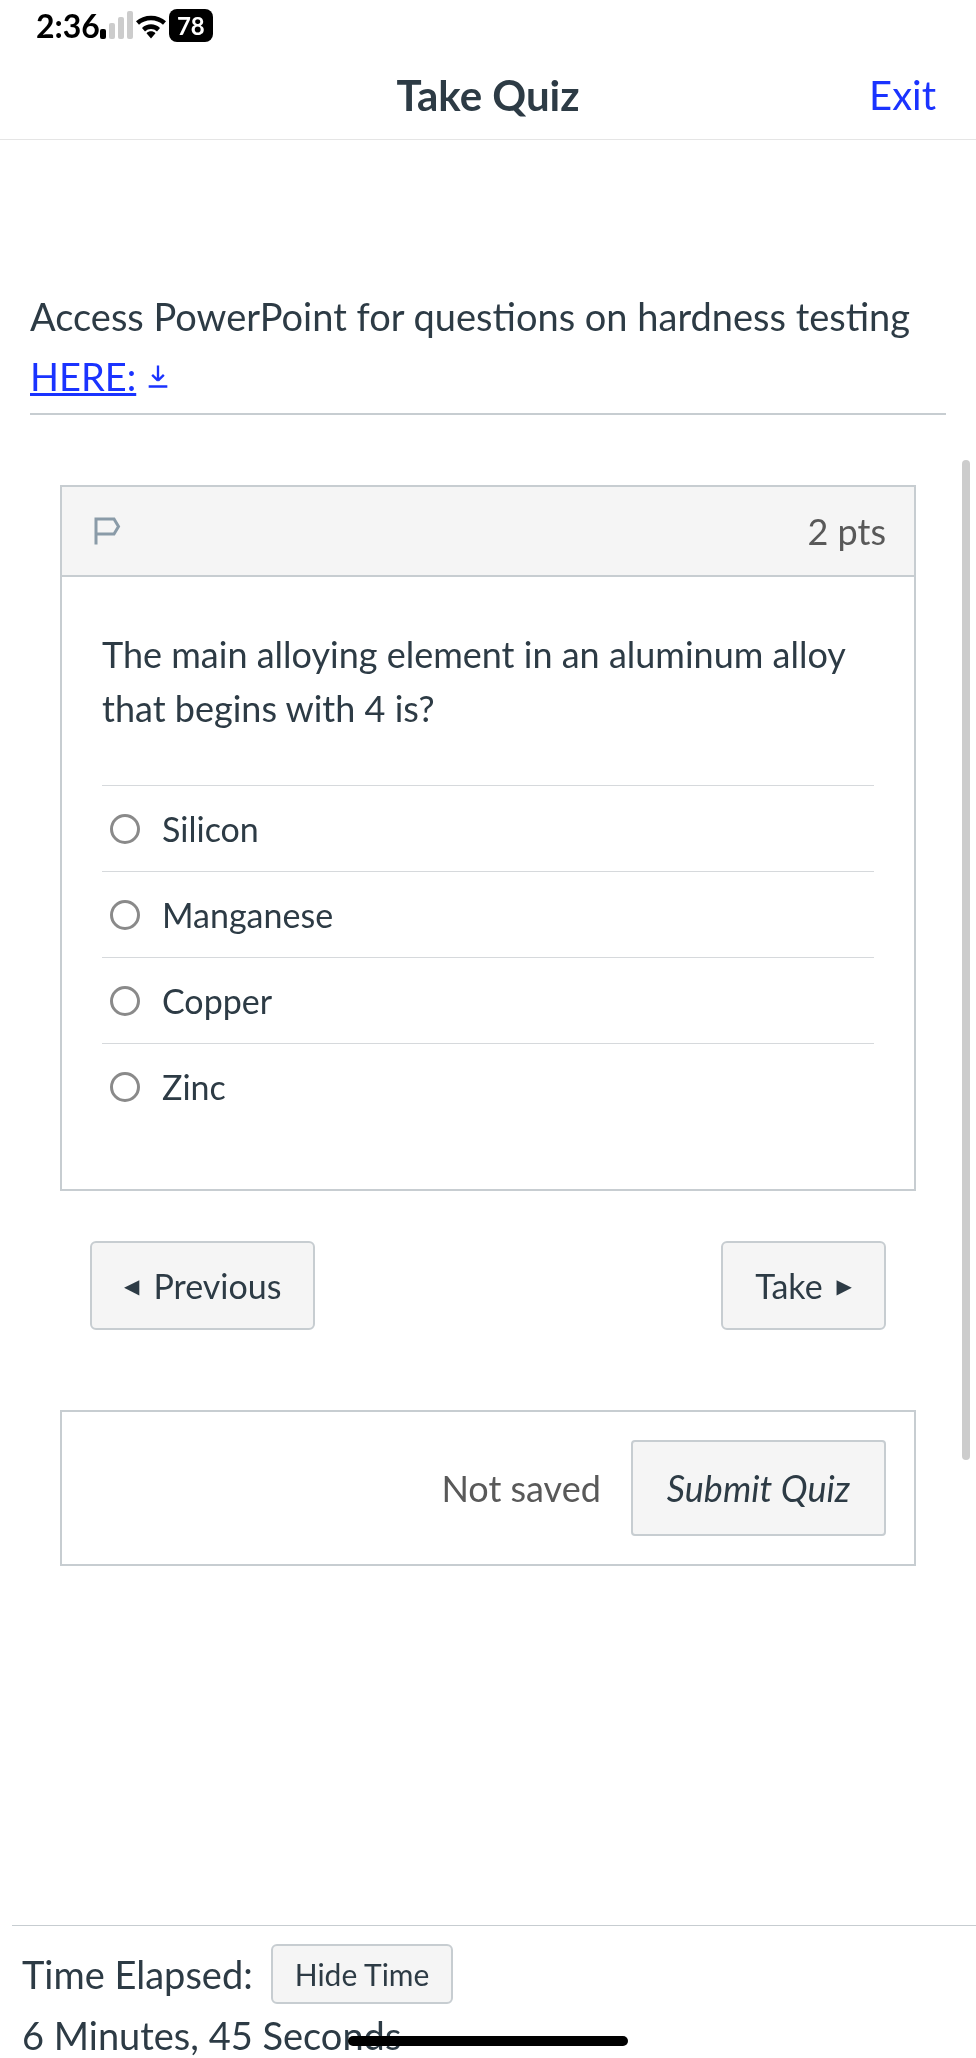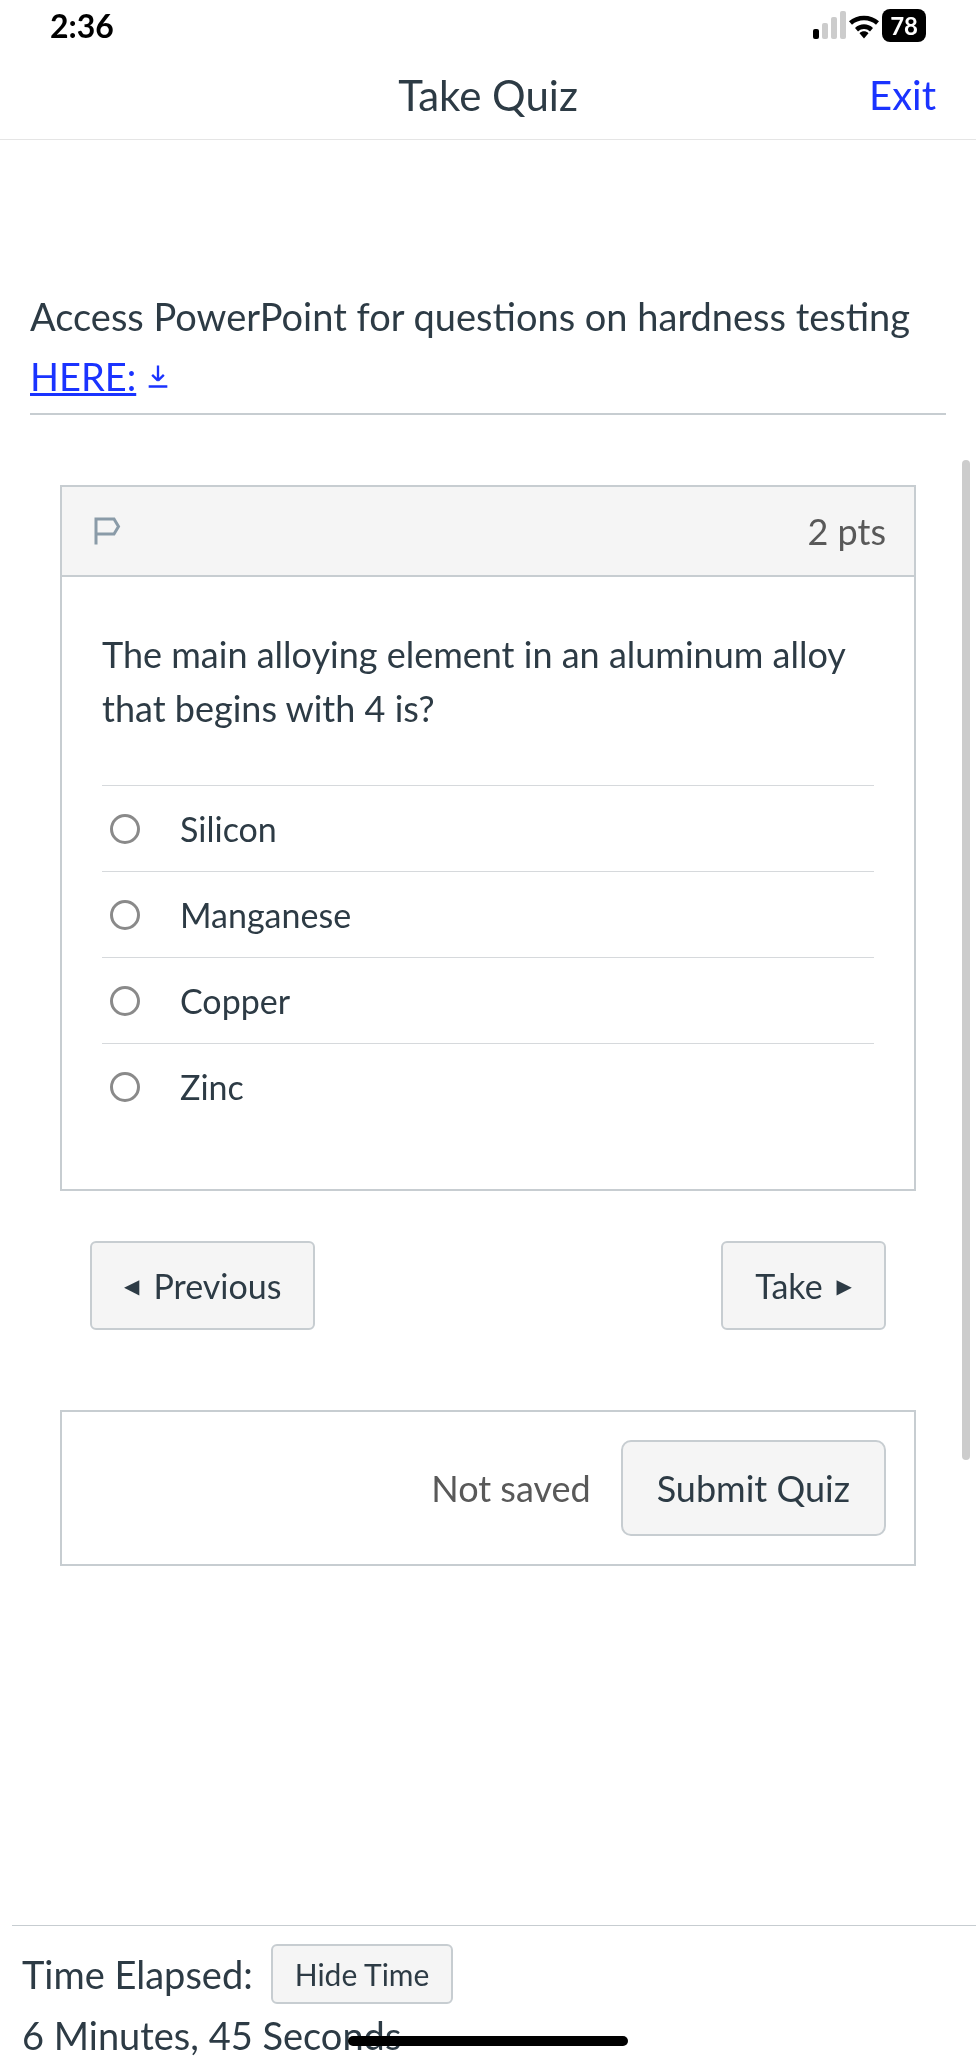--- a/index.html
+++ b/index.html
@@ -6,23 +6,22 @@
     body {
       font-family: "Lato", "Helvetica Neue", Helvetica, Arial, sans-serif;
       background: #fff;
       width: 976px;
       height: 2058px;
       overflow: hidden;
       position: relative;
     }
     .status-bar {
       display: flex;
-      justify-content: space-between;
-      align-items: center;
-      padding: 0 50px;
+      align-items: center;
+      padding: 0 36px;
       height: 50px;
       font-size: 32px;
       font-weight: 700;
       color: #000;
     }
     .status-right {
       display: flex;
       align-items: center;
     }
     .signal-icon {
@@ -47,21 +46,21 @@
     .nav-header {
       display: flex;
       align-items: center;
       justify-content: center;
       position: relative;
       height: 90px;
       border-bottom: 1px solid #e5e5e5;
     }
     .nav-title {
       font-size: 42px;
-      font-weight: 400;
+      font-weight: 700;
       color: #2d3b45;
     }
     .nav-exit {
       position: absolute;
       right: 40px;
       font-size: 40px;
       color: #1a33ff;
       font-weight: 400;
     }
     .content {
@@ -131,21 +130,21 @@
     }
     .question-text {
       font-size: 36px;
       color: #2d3b45;
       line-height: 1.5;
       margin-bottom: 50px;
     }
     .option {
       display: flex;
       align-items: center;
-      gap: 40px;
+      gap: 22px;
       padding: 22px 8px;
       border-top: 1px solid #d6d9dc;
     }
     .option:last-child {
       border-bottom: none;
     }
     .radio {
       width: 30px;
       height: 30px;
       border: 3px solid #8a8a8a;
@@ -184,24 +183,25 @@
       align-items: center;
       gap: 30px;
     }
     .not-saved {
       font-size: 36px;
       color: #595959;
     }
     .submit-btn {
       background: #f5f5f5;
       border: 2px solid #c7cdd1;
-      border-radius: 10px;
+      border-radius: 4px;
       padding: 24px 34px;
       font-size: 36px;
       color: #2d3b45;
+      font-style: italic;
     }
     .timer-bar {
       position: absolute;
       bottom: 0;
       left: 12px;
       right: 0;
       border-top: 1px solid #c7cdd1;
       padding: 18px 10px 0 10px;
       background: #fff;
     }

